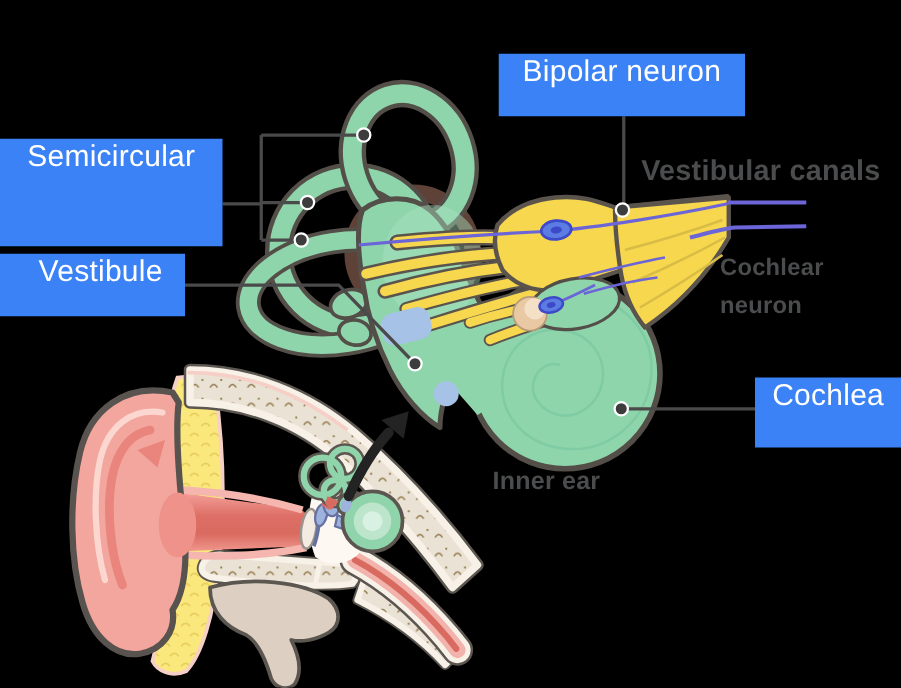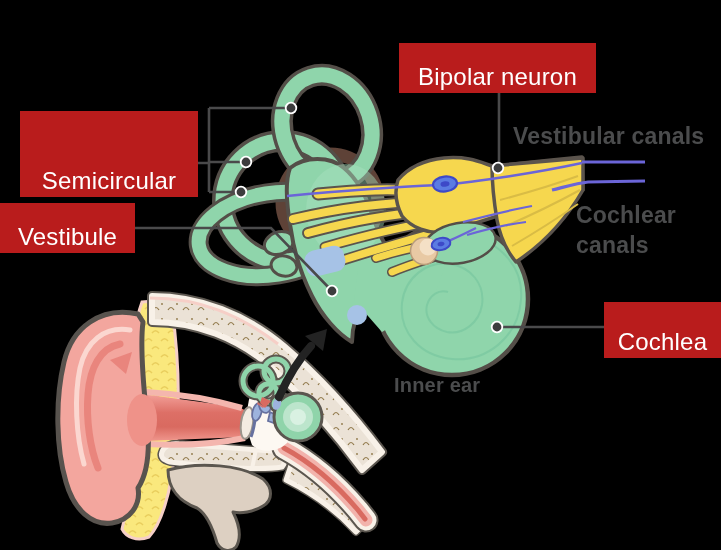--- a/index.html
+++ b/index.html
@@ -2,29 +2,29 @@
 <html><head>
 <meta charset="utf-8">
 <style>
   html,body{margin:0;padding:0;}
   body{
     width:721px;height:550px;background:#000;position:relative;overflow:hidden;
     font-family:"Liberation Sans", sans-serif;
   }
   .stage{position:absolute;left:0;top:0;width:721px;height:550px;}
   .label-box{
-    position:absolute;background:#b91c1c;color:#fff;
-    display:flex;flex-direction:column;align-items:center;justify-content:flex-end;
+    position:absolute;background:#3b82f6;color:#fff;
+    display:flex;flex-direction:column;align-items:center;justify-content:flex-start;
     font-size:24px;font-weight:500;line-height:1.28;text-align:center;letter-spacing:.2px;
   }
   .plain-label{
     position:absolute;color:#4b4c4d;font-weight:600;letter-spacing:.2px;
   }
   .vest-branch{left:513px;top:123px;font-size:23px;white-space:nowrap;}
-  .coch-branch{left:576px;top:200px;font-size:23px;line-height:30px;}
+  .coch-branch{left:576px;top:200px;font-size:19px;line-height:30px;}
   .inner-ear{left:394px;top:374px;font-size:20px;}
   svg{display:block;}
 </style>
 </head>
 <body>
 
 <svg class="stage" width="721" height="550" viewBox="0 0 721 550" xmlns="http://www.w3.org/2000/svg">
   <defs>
     <pattern id="boneFill" patternUnits="userSpaceOnUse" width="15" height="15">
       <rect width="15" height="15" fill="#ebe2d6"></rect>
@@ -215,36 +215,36 @@
   <g fill="#3c3c3d" stroke="#ffffff" stroke-width="1.8">
     <circle cx="291" cy="108" r="5.3"></circle>
     <circle cx="246" cy="162" r="5.3"></circle>
     <circle cx="241" cy="192" r="5.3"></circle>
     <circle cx="332" cy="291" r="5.3"></circle>
     <circle cx="498" cy="168" r="5.3"></circle>
     <circle cx="497" cy="327" r="5.3"></circle>
   </g>
 </svg>
 
-<div class="label-box" style="left:0;top:111px;width:178px;height:86px;margin-left:20px;">
+<div class="label-box" style="left:0;top:111px;width:178px;height:86px;">
   <span>Semicircular</span>
 </div>
 
-<div class="label-box" style="left:0;top:203px;width:135px;height:50px;">
+<div class="label-box" style="left:0;top:203px;width:135px;height:50px;padding-left:13px;">
   <span>Vestibule</span>
 </div>
 
 <div class="label-box" style="left:399px;top:43px;width:197px;height:50px;">
   <span>Bipolar neuron</span>
 </div>
 
 <div class="label-box" style="left:604px;top:302px;width:117px;height:56px;">
   <span>Cochlea</span>
 </div>
 
 <div class="plain-label vest-branch">Vestibular canals</div>
 
 <div class="plain-label coch-branch">
   <div>Cochlear</div>
-  <div>canals</div>
+  <div>neuron</div>
 </div>
 
 <div class="plain-label inner-ear">Inner ear</div>
 
 </body></html>

